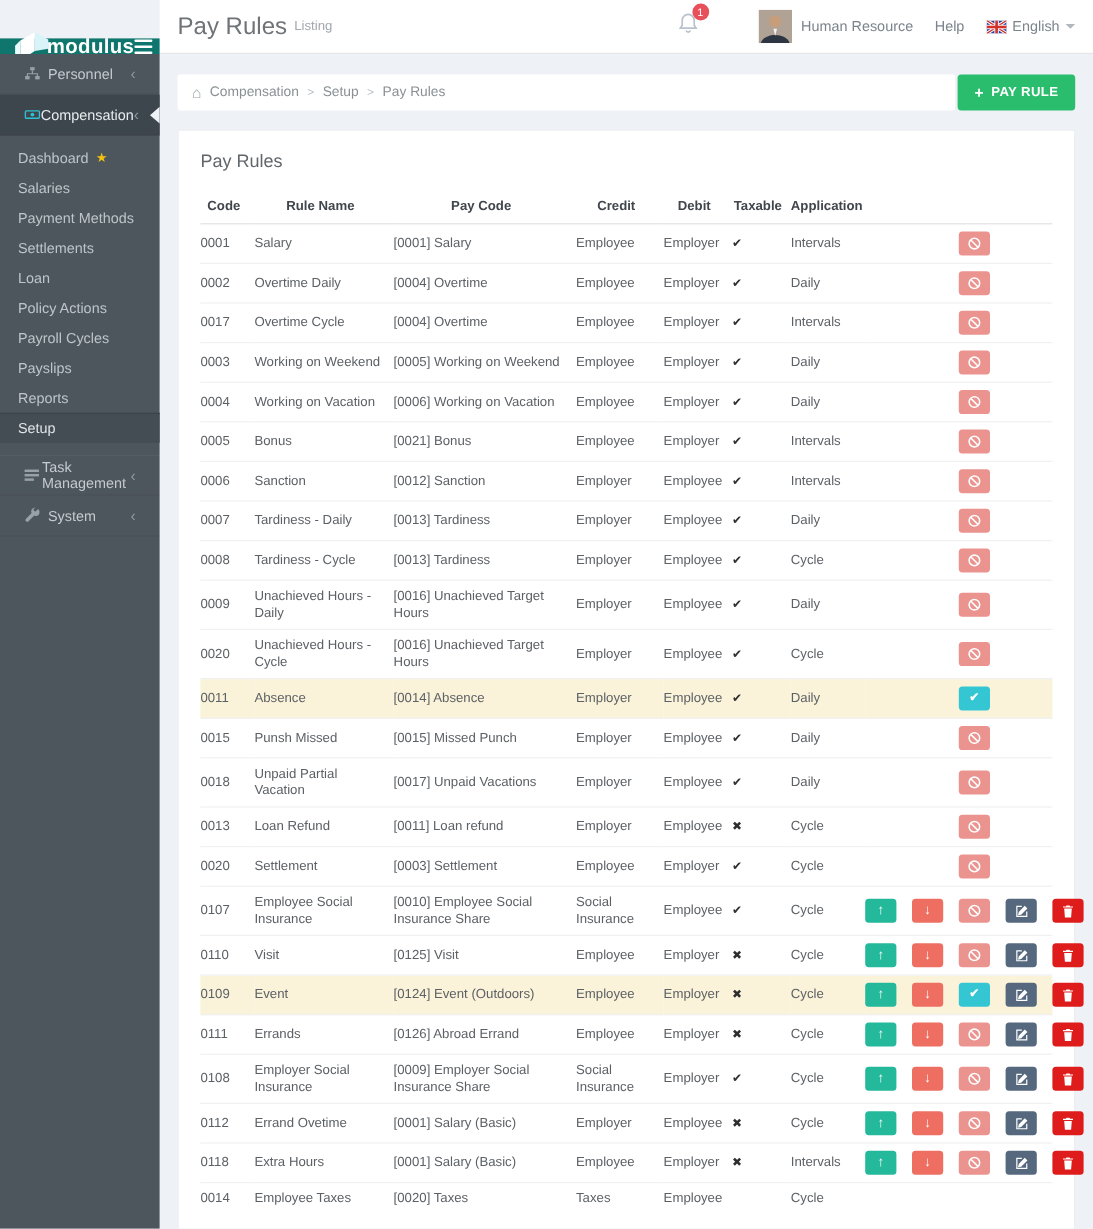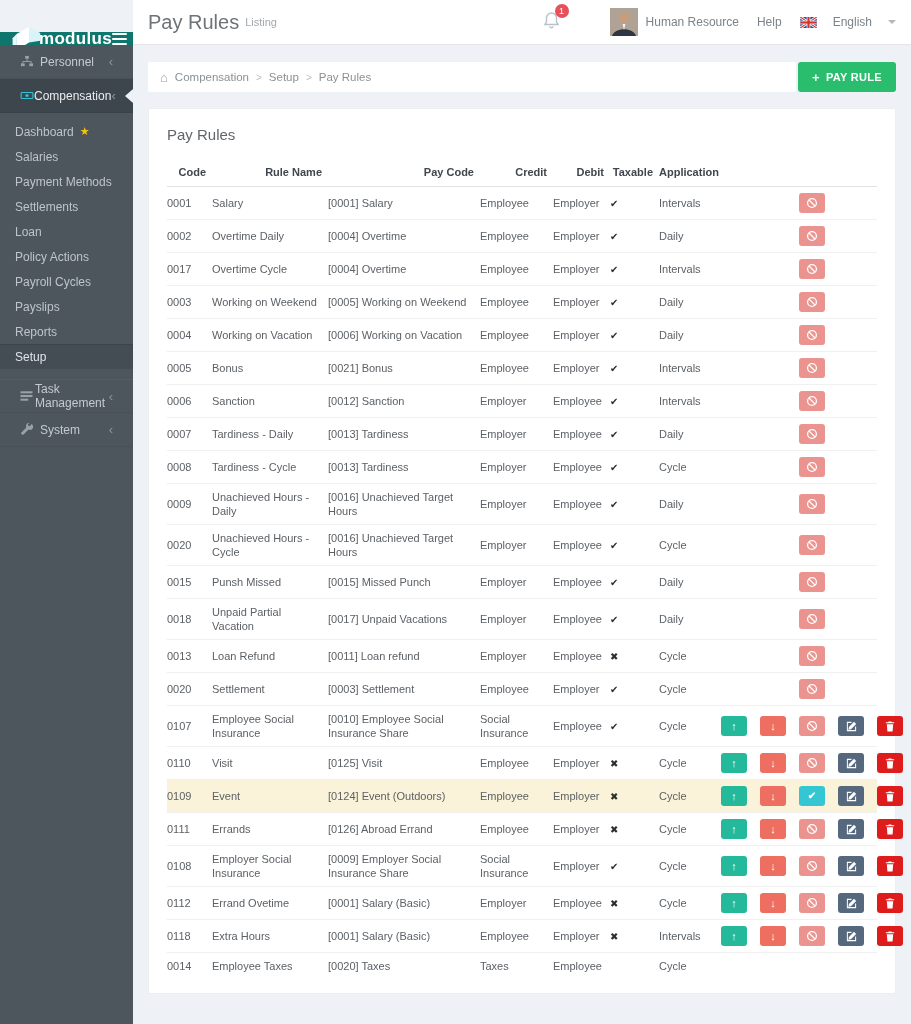--- a/index.html
+++ b/index.html
@@ -23,21 +23,21 @@
   .page-subtitle { font-size:11px; color:#a2a8ae; margin-left:6px; }
   .topbar-right { margin-left:auto; display:flex; align-items:center; gap:18px; }
   .bell-wrap { position:relative; cursor:pointer; padding-right:4px; }
   .badge { position:absolute; top:-7px; right:-5px; background:#e7505a; color:#fff;
            font-size:9px; min-width:14px; height:14px; border-radius:8px; display:flex;
            align-items:center; justify-content:center; padding:0 3px; }
   .user-wrap { display:flex; align-items:center; gap:8px; cursor:pointer;margin-left:28px; }
   .avatar { width:28px; height:28px; overflow:hidden; display:block; }
   .user-name, .help-link, .lang-label { font-size:12px; color:#7b838b; }
   .help-link { cursor:pointer; }
-  .lang-wrap { display:flex; align-items:center; gap:16px; cursor:pointer; }
+  .lang-wrap { display:flex; align-items:center; gap:5px; cursor:pointer; }
   .caret-down { width:0; height:0; border-left:4px solid transparent;
                 border-right:4px solid transparent; border-top:4px solid #b0b7bd; }
 
   
   .sidebar { background:#4e565d; position:relative; }
   .side-item { display:flex; align-items:center; height:34px; padding:0 20px;
                color:#c3cad0; font-size:12px; cursor:pointer; position:relative;
                border-bottom:1px solid rgba(0,0,0,.06); }
   .side-item .s-icon { width:20px; display:flex; align-items:center; }
   .side-item .chev { margin-left:auto; color:#8d969d; font-size:13px; }
@@ -66,21 +66,21 @@
   .add-btn .plus { font-size:13px; font-weight:bold; }
 
   
   .panel { background:#fff; margin-top:16px; border-radius:2px; padding:17px 18px 14px 18px;
            border:1px solid #eceff2; }
   .panel-title { font-size:15px; color:#61666b; font-weight:normal; margin-bottom:16px; }
   table { border-collapse:collapse; table-layout:fixed; width:100%; }
   col.c-code{width:45px} col.c-name{width:116px} col.c-pay{width:152px}
   col.c-credit{width:73px} col.c-debit{width:57px} col.c-tax{width:49px}
   col.c-app{width:62px} col.c-act{width:auto}
-  th { text-align:right; font-size:11px; color:#41464c; padding:7px 6px 8px 0;
+  th { text-align:center; font-size:11px; color:#41464c; padding:7px 6px 8px 0;
        border-bottom:1px solid #e2e2e2; font-weight:bold; }
   td { font-size:11px; color:#5c6166; padding:6px 6px 6px 0; border-top:1px solid #f0f0f0;
        vertical-align:middle; line-height:14px; }
   tr.hl td { background:#fbf3d9; }
   td.tax span { font-size:10px; color:#2e2e2e; }
   .actions-cell { white-space:nowrap; }
   .aslot, .abtn { display:inline-flex; width:26px; height:20px; margin-right:13px;
                   vertical-align:middle; }
   .abtn { border-radius:3px; align-items:center; justify-content:center; cursor:pointer;
           color:#fff; font-size:11px; font-weight:bold; }
@@ -410,20 +410,30 @@
               <td>Employee</td>
               <td class="tax"><span>✔</span></td>
               <td>Cycle</td>
               <td class="actions-cell"><span class="aslot"></span><span class="aslot"></span><span class="abtn ban">
                   <svg width="12" height="12" viewBox="0 0 12 12">
                     <circle cx="6" cy="6" r="4.4" fill="none" stroke="#fff" stroke-width="1.3"></circle>
                     <path d="M3 3 L9 9" stroke="#fff" stroke-width="1.3"></path>
                   </svg>
                 </span><span class="aslot"></span><span class="aslot"></span></td>
             </tr>
+            <tr class="hl">
+              <td>0011</td>
+              <td>Absence</td>
+              <td>[0014] Absence</td>
+              <td>Employer</td>
+              <td>Employee</td>
+              <td class="tax"><span>✔</span></td>
+              <td>Daily</td>
+              <td class="actions-cell"><span class="aslot"></span><span class="aslot"></span><span class="abtn check">✔</span><span class="aslot"></span><span class="aslot"></span></td>
+            </tr>
             <tr>
               <td>0015</td>
               <td>Punsh Missed</td>
               <td>[0015] Missed Punch</td>
               <td>Employer</td>
               <td>Employee</td>
               <td class="tax"><span>✔</span></td>
               <td>Daily</td>
               <td class="actions-cell"><span class="aslot"></span><span class="aslot"></span><span class="abtn ban">
                   <svg width="12" height="12" viewBox="0 0 12 12">

